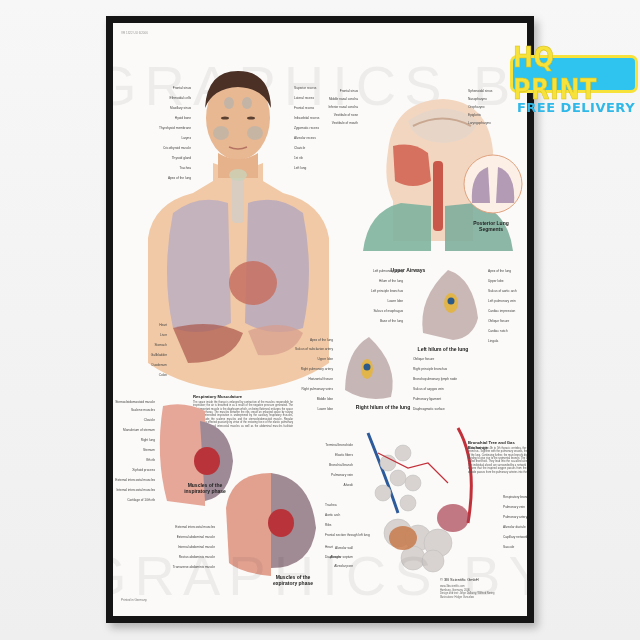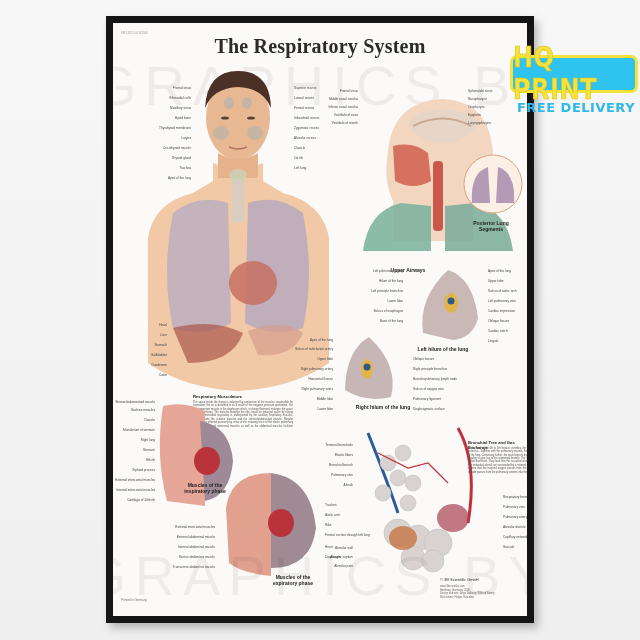--- a/index.html
+++ b/index.html
@@ -31,21 +31,20 @@
 <body>
 
 <div class="wall"></div>
 
 <div class="frame"></div>
 
 <div class="poster">
   <div class="watermark wm1">GRAPHICS BY LIQUID</div>
 
   <div class="code">VR 1322 UU 6/2006</div>
-  <div class="title">The Respiratory System</div>
 
   <svg class="fig" style="left:30px;top:40px" width="190" height="330" viewBox="0 0 190 330">
 
     <path d="M5 175 Q10 140 50 130 L70 118 L70 100 Q95 110 120 100 L120 118 L140 130 Q180 140 186 175 L186 300 Q150 325 95 328 Q40 325 5 300 Z" fill="#f1c9a6"></path>
 
     <path d="M30 150 Q55 130 85 140 L88 260 Q60 275 30 265 Q18 210 30 150 Z" fill="#bcaec0" opacity=".85"></path>
     <path d="M105 140 Q135 130 160 150 Q172 210 160 265 Q130 275 102 260 Z" fill="#b7a9bd" opacity=".85"></path>
 
     <rect x="89" y="100" width="12" height="60" rx="4" fill="#d9ccc0"></rect>
 

